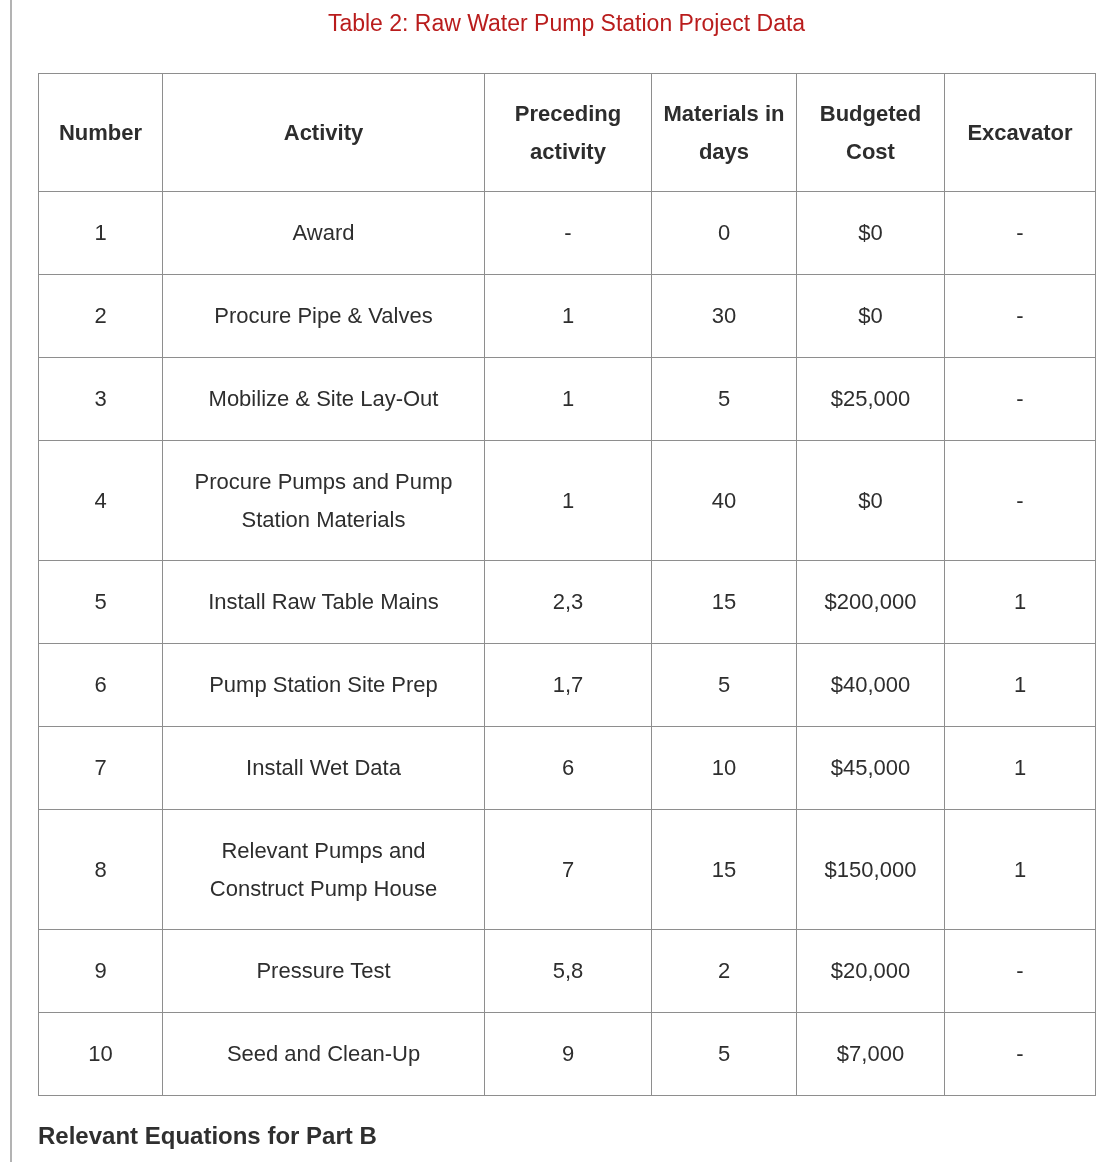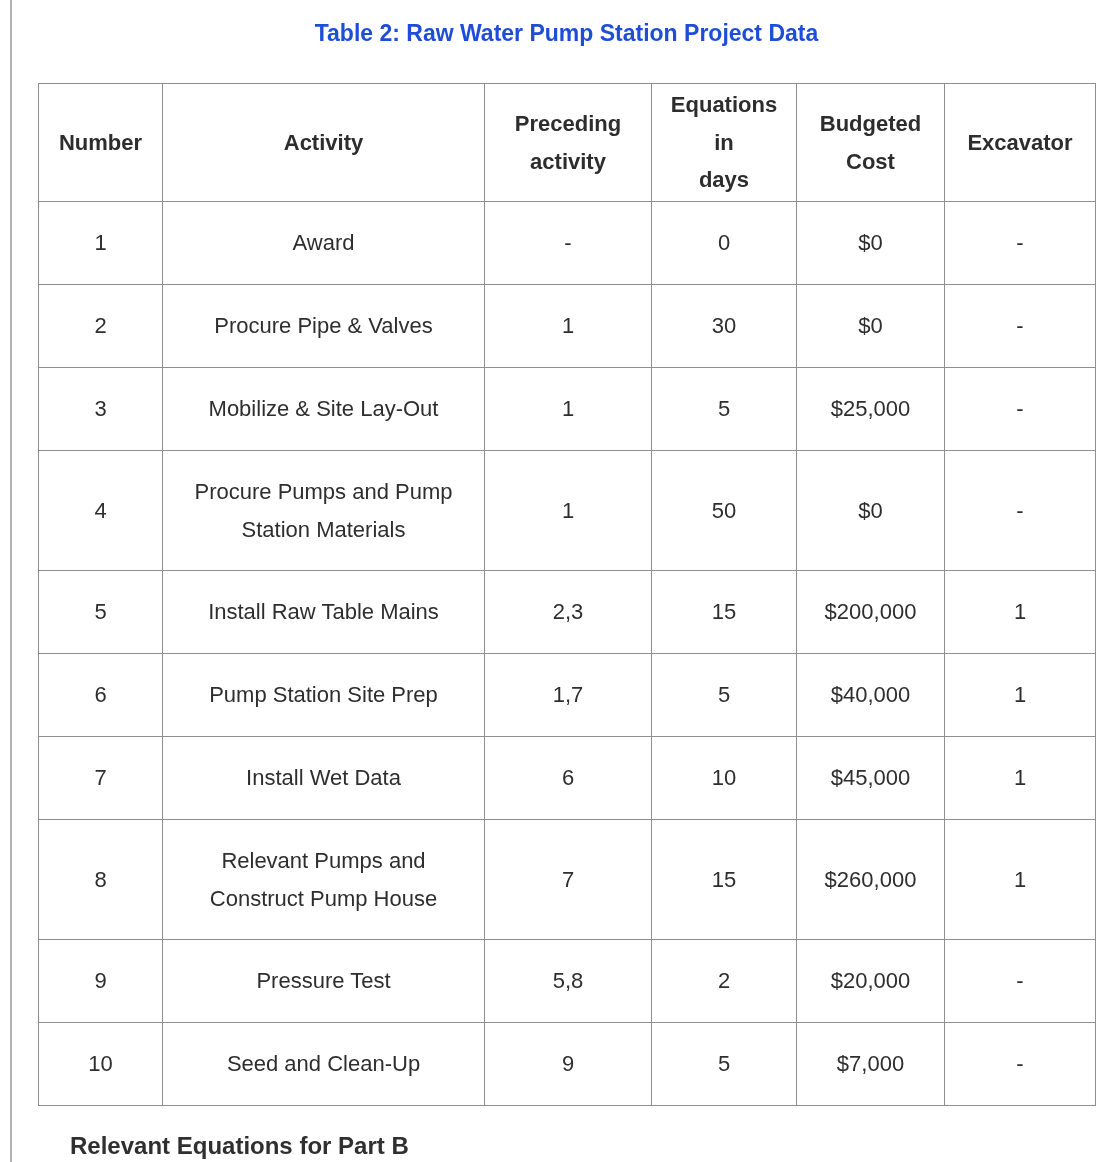--- a/index.html
+++ b/index.html
@@ -23,26 +23,25 @@
     height: 1162px;
     background: #b3b3b3;
   }
   .content {
     position: absolute;
     left: 38px;
     top: 0;
     width: 1057px;
   }
   .title {
-    padding-top: 19px;
+    padding-top: 9px;
     text-align: center;
     font-size: 23px;
     line-height: 28px;
-    color: #1d4ed8;
-    font-weight: bold;
+    color: #b91c1c;
   }
   table.project-table {
     margin-top: 36px;
     border-collapse: collapse;
     table-layout: fixed;
     width: 1057px;
   }
   .project-table th,
   .project-table td {
     border: 1.5px solid #8e8e8e;
@@ -59,21 +58,20 @@
     height: 117px;
     color: #2d2d2d;
   }
   .project-table tr.norm td { height: 82px; }
   .project-table tr.tall td { height: 119px; }
   .next-heading {
     margin-top: 26px;
     font-size: 24px;
     font-weight: bold;
     color: #2f2f2f;
-    margin-left: 32px;
   }
 </style>
 </head>
 <body>
 
 <div class="page-edge"></div>
 
 <div class="content">
 
   <div class="title">Table 2: Raw Water Pump Station Project Data</div>
@@ -86,21 +84,21 @@
       <col style="width:145px">
       <col style="width:148px">
       <col style="width:151px">
     </colgroup>
     <thead>
       <tr>
         <th>Number</th>
         <th>Activity</th>
         <th>Preceding
 activity</th>
-        <th>Equations in
+        <th>Materials in
 days</th>
         <th>Budgeted
 Cost</th>
         <th>Excavator</th>
       </tr>
     </thead>
     <tbody>
         <tr class="norm">
     <td>1</td>
     <td>Award</td>
@@ -123,21 +121,21 @@
     <td>1</td>
     <td>5</td>
     <td>$25,000</td>
     <td>-</td>
   </tr>
         <tr class="tall">
     <td>4</td>
     <td>Procure Pumps and Pump
 Station Materials</td>
     <td>1</td>
-    <td>50</td>
+    <td>40</td>
     <td>$0</td>
     <td>-</td>
   </tr>
         <tr class="norm">
     <td>5</td>
     <td>Install Raw Table Mains</td>
     <td>2,3</td>
     <td>15</td>
     <td>$200,000</td>
     <td>1</td>
@@ -157,21 +155,21 @@
     <td>10</td>
     <td>$45,000</td>
     <td>1</td>
   </tr>
         <tr class="tall">
     <td>8</td>
     <td>Relevant Pumps and
 Construct Pump House</td>
     <td>7</td>
     <td>15</td>
-    <td>$260,000</td>
+    <td>$150,000</td>
     <td>1</td>
   </tr>
         <tr class="norm">
     <td>9</td>
     <td>Pressure Test</td>
     <td>5,8</td>
     <td>2</td>
     <td>$20,000</td>
     <td>-</td>
   </tr>

